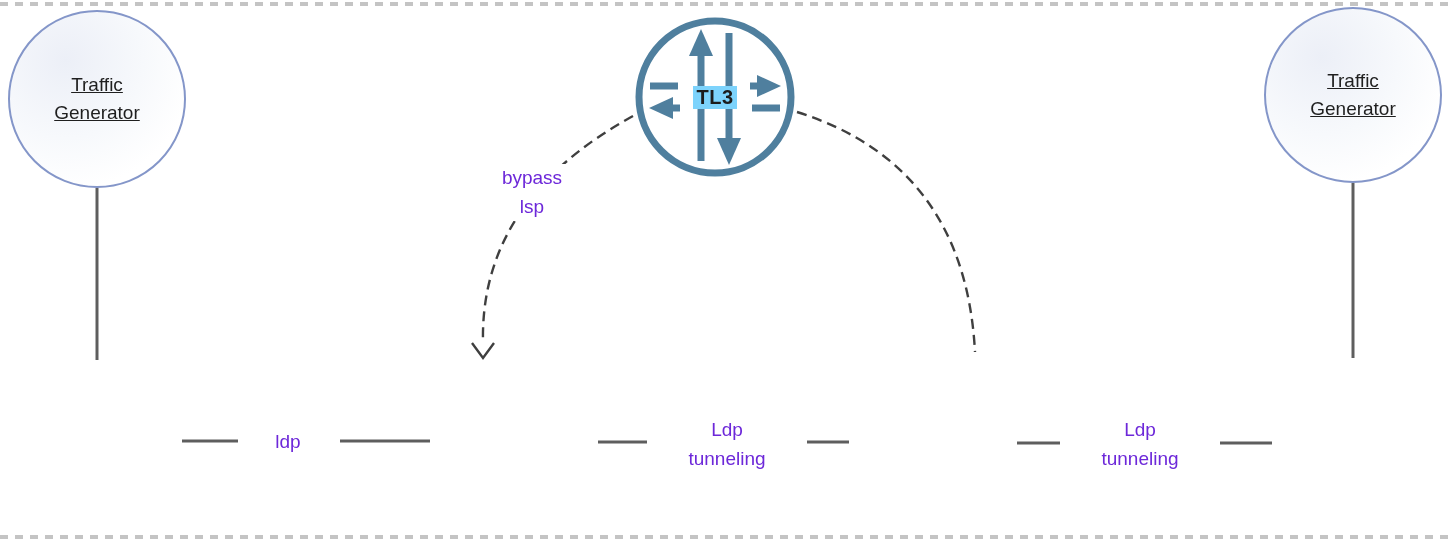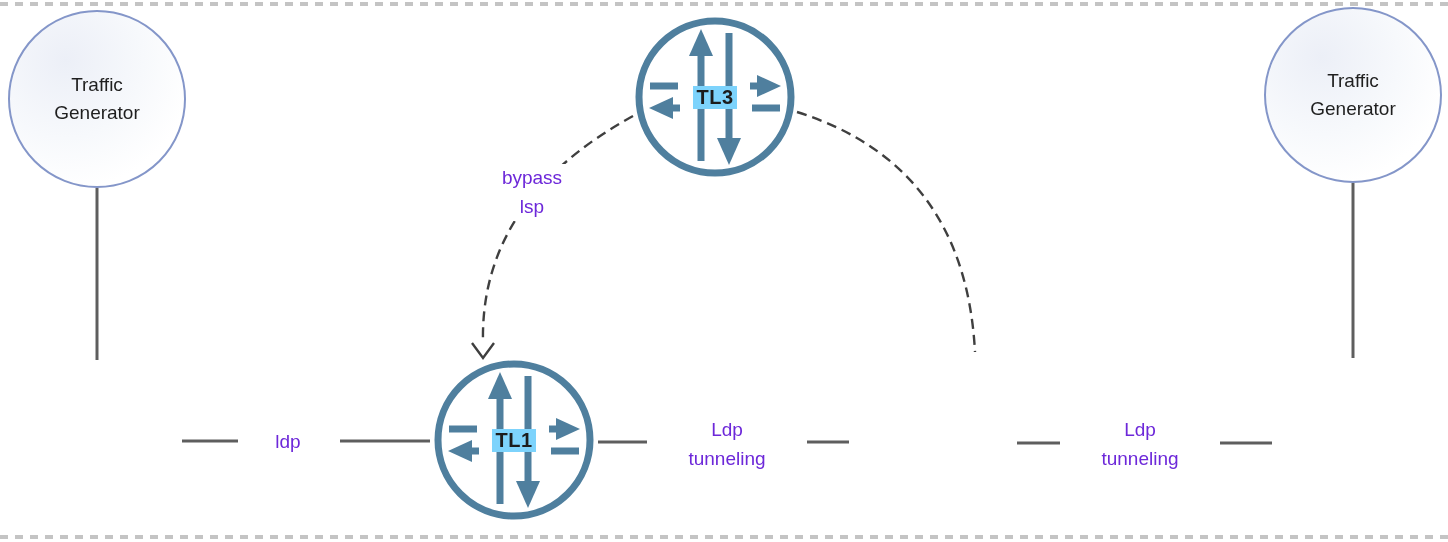--- a/index.html
+++ b/index.html
@@ -16,21 +16,21 @@
     padding:1px 3px;letter-spacing:0.5px;
   }
   .tg{
     border-radius:50%;
     border:2px solid #8496c9;
     background:radial-gradient(circle at 32% 28%, #eceff7 0%, #f7f9fc 45%, #ffffff 75%);
     box-sizing:border-box;
   }
   .tg-label{
     font-size:19px;color:#1f1f1f;text-align:center;
-    white-space:pre-line;line-height:1.5;
+    white-space:pre-line;line-height:1.5;text-decoration:underline;
   }
   .edge-label{
     position:absolute;z-index:3;font-size:19px;color:#6d28d9;text-align:center;
     white-space:pre-line;line-height:1.5;background:#ffffff;
   }
   .hidden-defs{position:absolute;width:0;height:0;overflow:hidden;}
 </style>
 </head>
 <body>
 
@@ -94,26 +94,20 @@
   </div>
 
   <div class="node router" style="left:632px;top:14px;width:166px;height:166px;">
     <svg class="router-svg" viewBox="0 0 166 166">
       <use href="#router-icon"></use>
       </svg>
     <span class="node-label">TL3</span>
   </div>
 
 
-  <div class="node router" style="left:431px;top:357px;width:166px;height:166px;">
-    <svg class="router-svg" viewBox="0 0 166 166">
-      <use href="#router-icon"></use>
-      </svg>
-    <span class="node-label">TL1</span>
-  </div>
 
 
 
   <div class="edge-label" style="left:248px;top:428px;width:80px;">ldp</div>
 
   <div class="edge-label" style="left:647px;top:416px;width:160px;">Ldp
 tunneling</div>
 
   <div class="edge-label" style="left:1060px;top:416px;width:160px;">Ldp
 tunneling</div>

